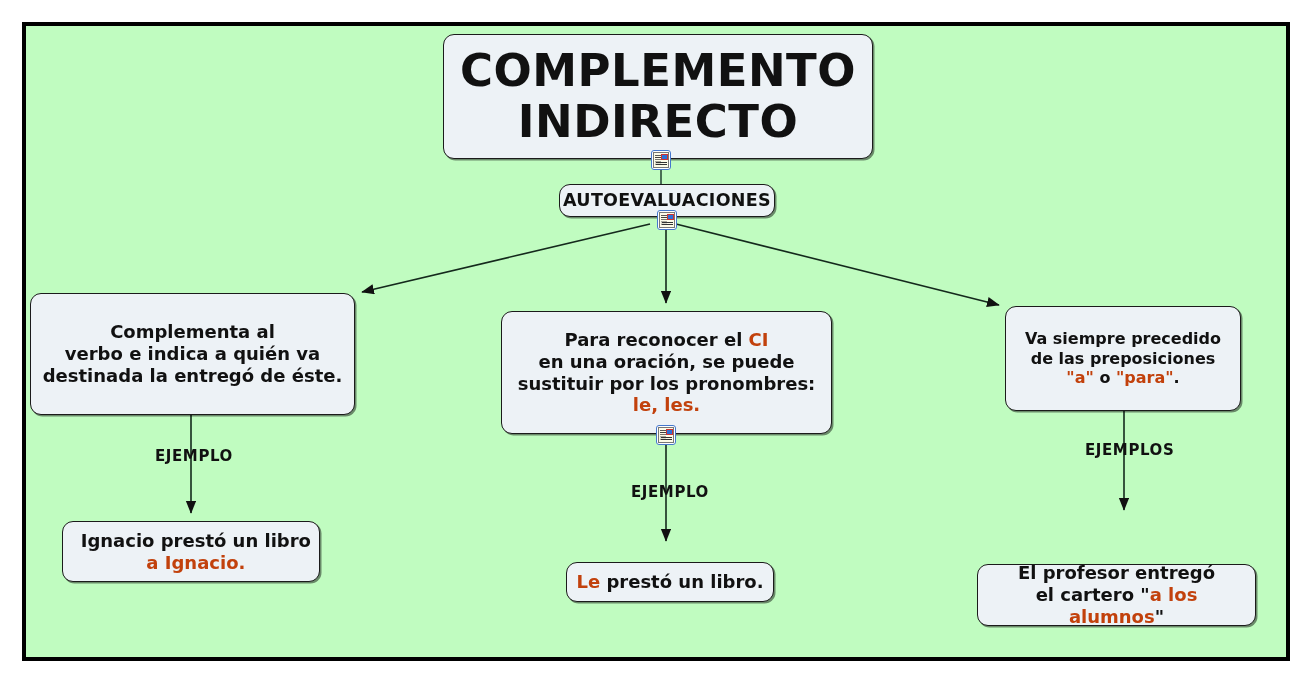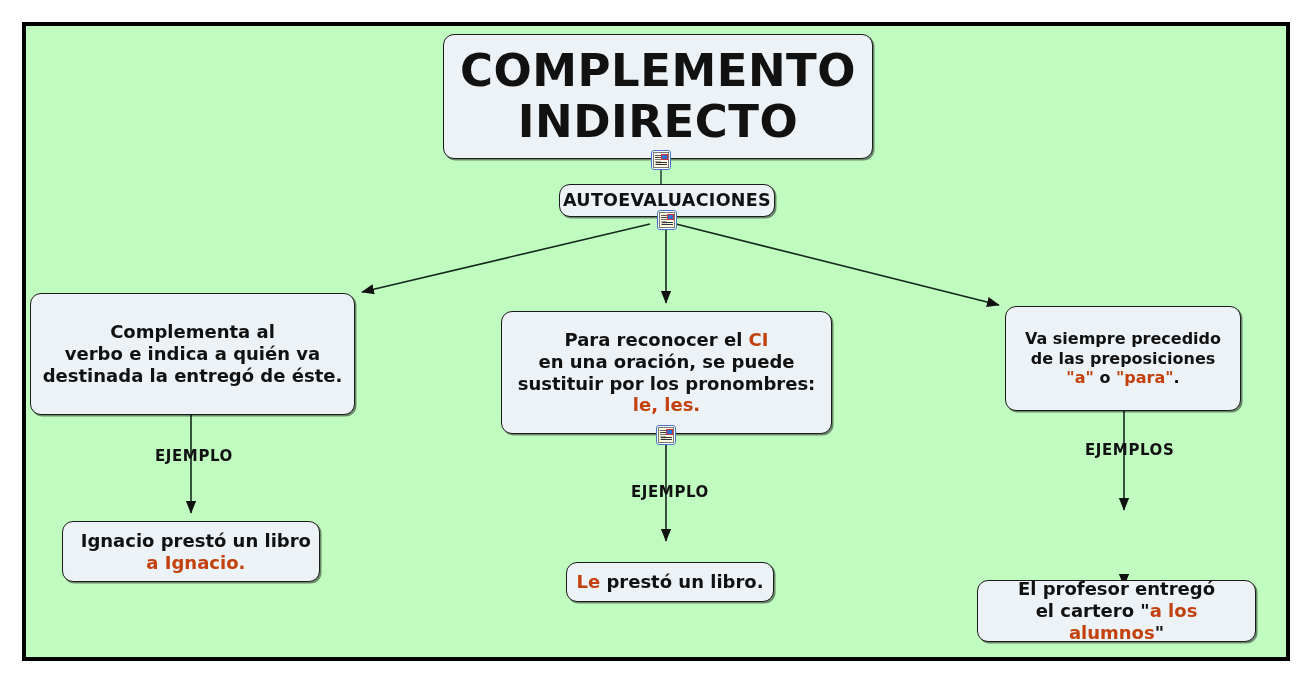--- a/index.html
+++ b/index.html
@@ -110,21 +110,21 @@
   }
   #node-ex-r1 {
     left: 1015px;
     top: 518px;
     width: 226px;
     height: 62px;
     font-size: 18px;
   }
   #node-ex-r2 {
     left: 977px;
-    top: 580px;
+    top: 564px;
     width: 279px;
     height: 62px;
     font-size: 18px;
   }
 
   .edge-label {
     position: absolute;
     font-size: 15px;
     font-weight: bold;
     color: #111111;

